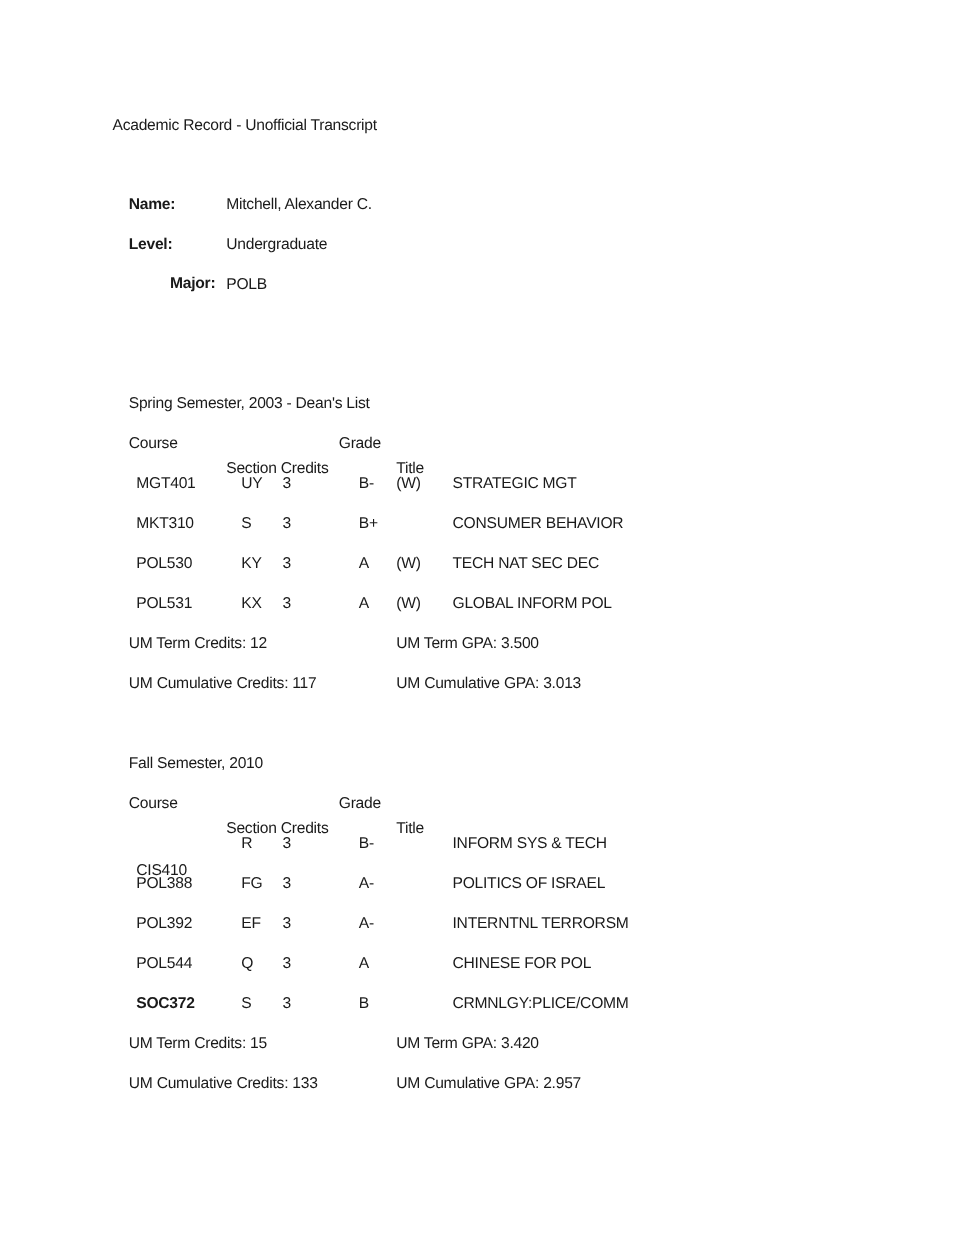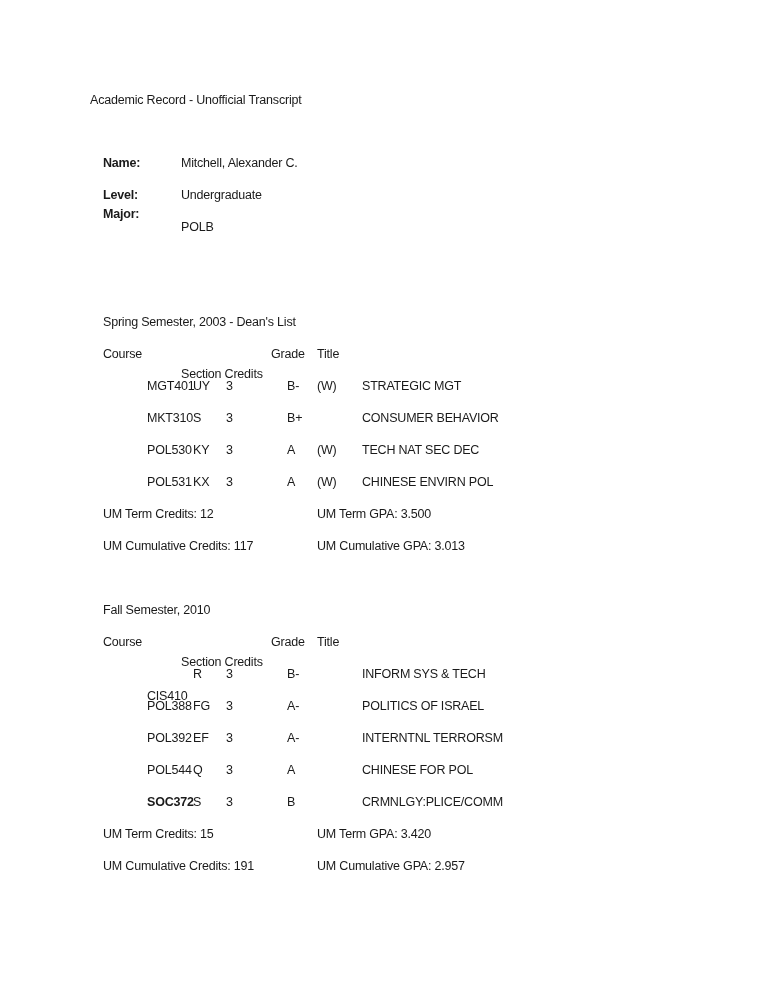--- a/index.html
+++ b/index.html
@@ -16,44 +16,44 @@
       font-size: 12.5px;
       color: #1a1a1a;
       letter-spacing: -0.2px;
     }
     .abs { position: absolute; white-space: nowrap; line-height: 16px; }
     .doc-title { left: 90px; top: 92px; }
     .info-label { left: 103px; font-weight: bold; }
     .info-value { left: 181px; }
 
     .col-course { left: 103px; }
-    .col-course-cell { left: 109px; margin-left: 38px; }
+    .col-course-cell { left: 109px; }
     .col-section { left: 181px; margin-top: 20px; }
     .col-credits { left: 226px; }
     .col-grade-h { left: 271px; }
     .col-grade { left: 287px; }
-    .col-title-h { left: 317px; }
+    .col-title-h { left: 317px; margin-top: 20px; }
     .col-flag { left: 317px; }
     .col-title { left: 362px; }
     .sum-left { left: 103px; }
     .sum-right { left: 317px; }
   </style>
 </head>
 <body>
 
 <div>
 
   <div class="abs doc-title">Academic Record - Unofficial Transcript</div>
 
   <div>
     <div class="abs info-label" style="top:155px;">Name:</div>
     <div class="abs info-value" style="top:155px;">Mitchell, Alexander C.</div>
     <div class="abs info-label" style="top:187px;">Level:</div>
     <div class="abs info-value" style="top:187px;">Undergraduate</div>
-    <div class="abs info-label" style="top:206px;">Major:</div>
+    <div class="abs info-label" style="top:218px;margin-left:33px;">Major:</div>
     <div class="abs info-value" style="top:219px;">POLB</div>
   </div>
 
   <div>
     <div class="abs col-course" style="top:314px;">Spring Semester, 2003 - Dean's List</div>
 
     <div class="abs col-course" style="top:346px;">Course</div>
     <div class="abs col-section" style="top:346px;">Section Credits</div>
     <div class="abs col-grade-h" style="top:346px;">Grade</div>
     <div class="abs col-title-h" style="top:346px;">Title</div>
@@ -81,21 +81,21 @@
       <div class="abs col-grade" style="top:442px;">A</div>
       <div class="abs col-flag" style="top:442px;">(W)</div>
       <div class="abs col-title" style="top:442px;">TECH NAT SEC DEC</div>
     </div>
     <div>
       <div class="abs col-course-cell" style="top:474px;">POL531</div>
       <div class="abs" style="top:474px;left:193px;">KX</div>
       <div class="abs col-credits" style="top:474px;">3</div>
       <div class="abs col-grade" style="top:474px;">A</div>
       <div class="abs col-flag" style="top:474px;">(W)</div>
-      <div class="abs col-title" style="top:474px;">CHINESE ENVIRN POL</div>
+      <div class="abs col-title" style="top:474px;">GLOBAL INFORM POL</div>
     </div>
 
     <div class="abs sum-left" style="top:506px;">UM Term Credits: 12</div>
     <div class="abs sum-right" style="top:506px;">UM Term GPA: 3.500</div>
     <div class="abs sum-left" style="top:538px;">UM Cumulative Credits: 117</div>
     <div class="abs sum-right" style="top:538px;">UM Cumulative GPA: 3.013</div>
   </div>
 
   <div>
     <div class="abs col-course" style="top:602px;">Fall Semester, 2010</div>
@@ -136,17 +136,17 @@
     <div>
       <div class="abs col-course-cell" style="top:794px;font-weight:bold;">SOC372</div>
       <div class="abs" style="top:794px;left:193px;">S</div>
       <div class="abs col-credits" style="top:794px;">3</div>
       <div class="abs col-grade" style="top:794px;">B</div>
       <div class="abs col-title" style="top:794px;">CRMNLGY:PLICE/COMM</div>
     </div>
 
     <div class="abs sum-left" style="top:826px;">UM Term Credits: 15</div>
     <div class="abs sum-right" style="top:826px;">UM Term GPA: 3.420</div>
-    <div class="abs sum-left" style="top:858px;">UM Cumulative Credits: 191</div>
+    <div class="abs sum-left" style="top:858px;">UM Cumulative Credits: 133</div>
     <div class="abs sum-right" style="top:858px;">UM Cumulative GPA: 2.957</div>
   </div>
 
 </div>
 
 </body></html>

